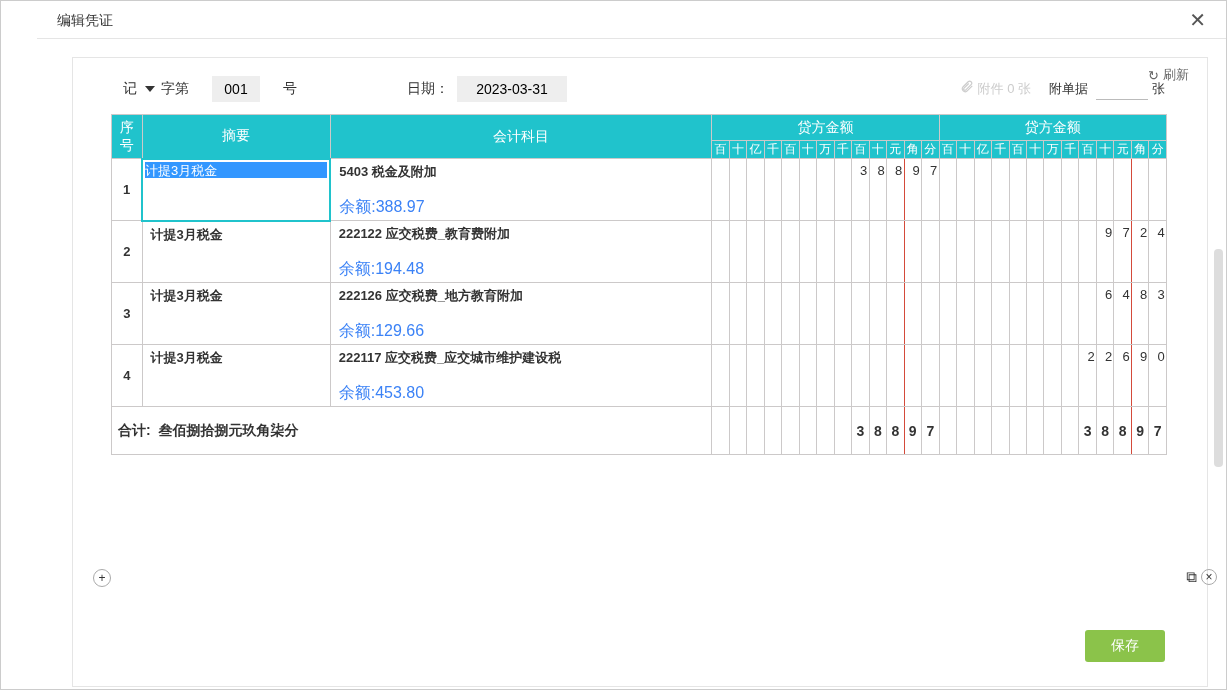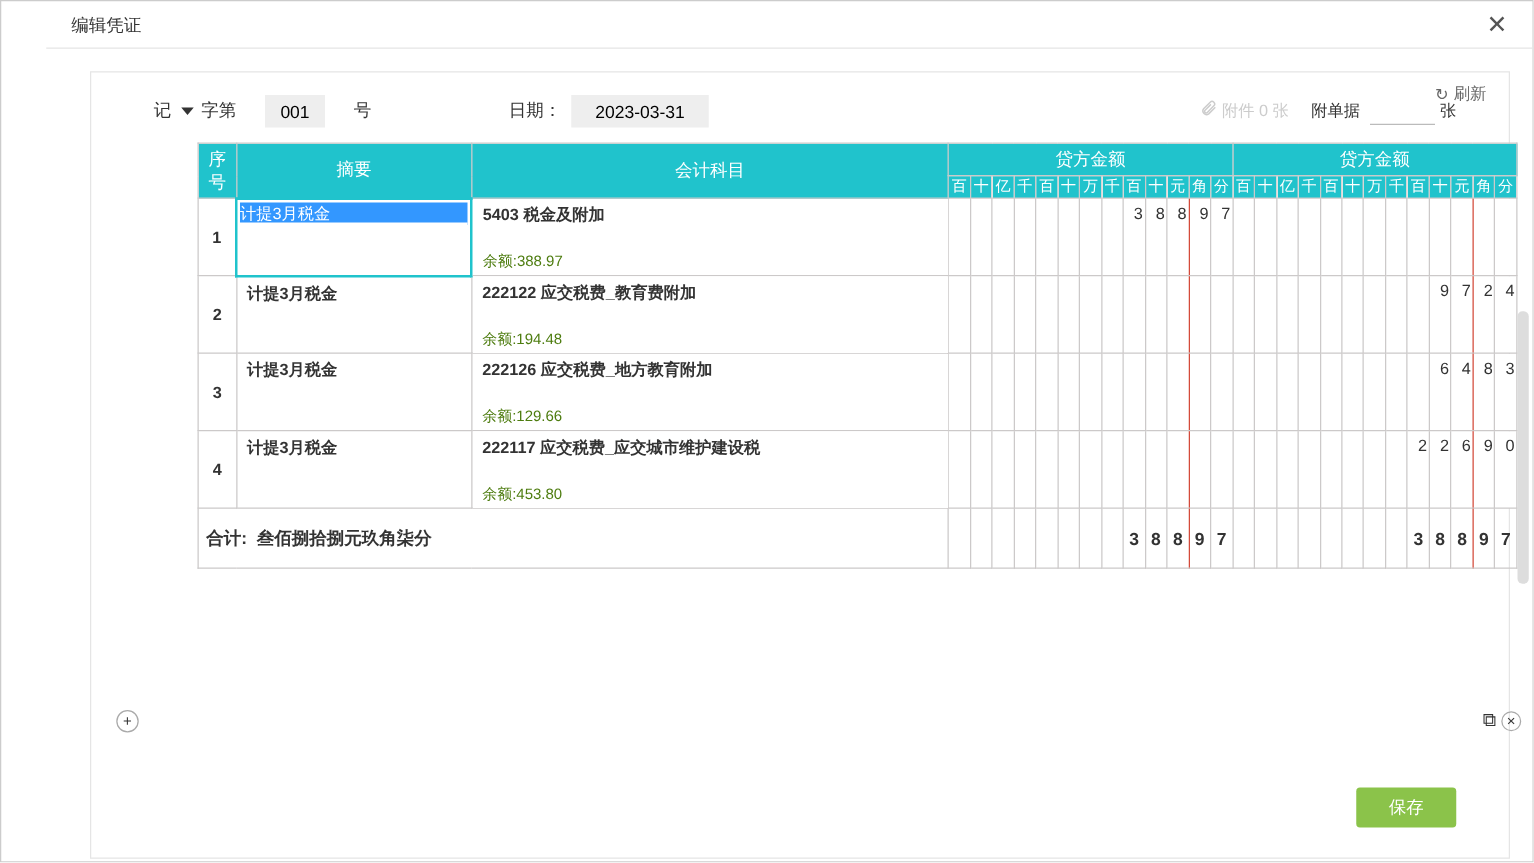--- a/index.html
+++ b/index.html
@@ -17,34 +17,34 @@
   .ji-sel { border:none; background:transparent; padding:4px 2px; font-size:14px; outline:none; cursor:pointer;}
   .caret { display:inline-block; width:0; height:0; border-left:5px solid transparent; border-right:5px solid transparent; border-top:6px solid #333; margin:0 6px; cursor:pointer;}
   .num-input { width:48px; height:26px; background:#eee; border:none; text-align:center; font-size:14px; margin:0 23px;}
   .date-input { width:110px; height:26px; background:#eee; border:none; text-align:center; font-size:14px; margin-left:8px;}
   .spacer { flex:1; }
   .att-link { color:#ccc; font-size:13px; display:flex; align-items:flex-start; gap:4px; cursor:pointer; margin-right:18px;}
   .att-lbl { font-size:13px; color:#333; margin-right:4px;}
   .att-input { width:52px; height:22px; border:none; border-bottom:1px solid #bbb; font-size:13px; text-align:center; margin:0 4px;}
 
   .vtable-wrap { position:relative; margin:0 40px 0 38px; }
-  table.vt { border-collapse:collapse; width:100%; table-layout:fixed;margin-left:47px; }
+  table.vt { border-collapse:collapse; width:100%; table-layout:fixed; }
   table.vt th, table.vt td { border:1px solid #ccc9c9; font-size:13px; }
   thead th { background:#20c3cc; color:#fff; font-weight:400; height:22px; text-align:center; }
   thead tr.hrow1 th { height:26px; font-size:14px; }
   thead tr.hrow2 th { font-size:12px; height:18px; }
   .dcol { width:17.2px; padding:0; text-align:center; font-size:16px; font-weight:500; overflow:hidden; }
   td.dcol { border-left:1px solid #eee; border-right:1px solid #eee; }
   td.dcol.bl-blue { border-left:1px solid #3a7fd4; }
   td.dcol.br-red  { border-right:1px solid #d44a3a; }
   tbody tr.data-row td { height:62px; vertical-align:top; padding:4px 8px; background:#fff;}
   tbody tr.data-row td.idx { text-align:center; vertical-align:middle; font-weight:700; width:30px; padding:0;}
   td.summary-cell { width:185px;}
   td.subj-cell { width:375px; font-weight:700;}
-  td.subj-cell .bal { color:#4d7c0f; font-weight:400; font-size:12px; text-decoration:none; position:absolute; bottom:2px; left:8px;}
+  td.subj-cell .bal { color:#3b82f6; font-weight:400; font-size:16px; text-decoration:none; position:absolute; bottom:2px; left:8px;}
   td.subj-cell .bal-u { text-align:right;}
   td.subj-cell { position:relative; }
   td.dcol  { vertical-align:middle; }
   .sum-in { width:100%; height:52px; border:none; outline:none; font-weight:700; font-size:13px; resize:none; font-family:inherit; padding:0;}
   .first-summary { border:2px solid #20c3cc !important; padding:2px !important; }
   .first-summary .sum-in { background:#3397ff; color:#fff; height:18px; line-height:18px; font-weight:400;}
   .first-summary { position:relative;}
   .first-summary::after { content:""; position:absolute; top:18px; left:2px; right:2px; bottom:2px; background:#fff;}
 
   tr.total td { height:48px; vertical-align:middle; font-weight:700; font-size:14px;}

